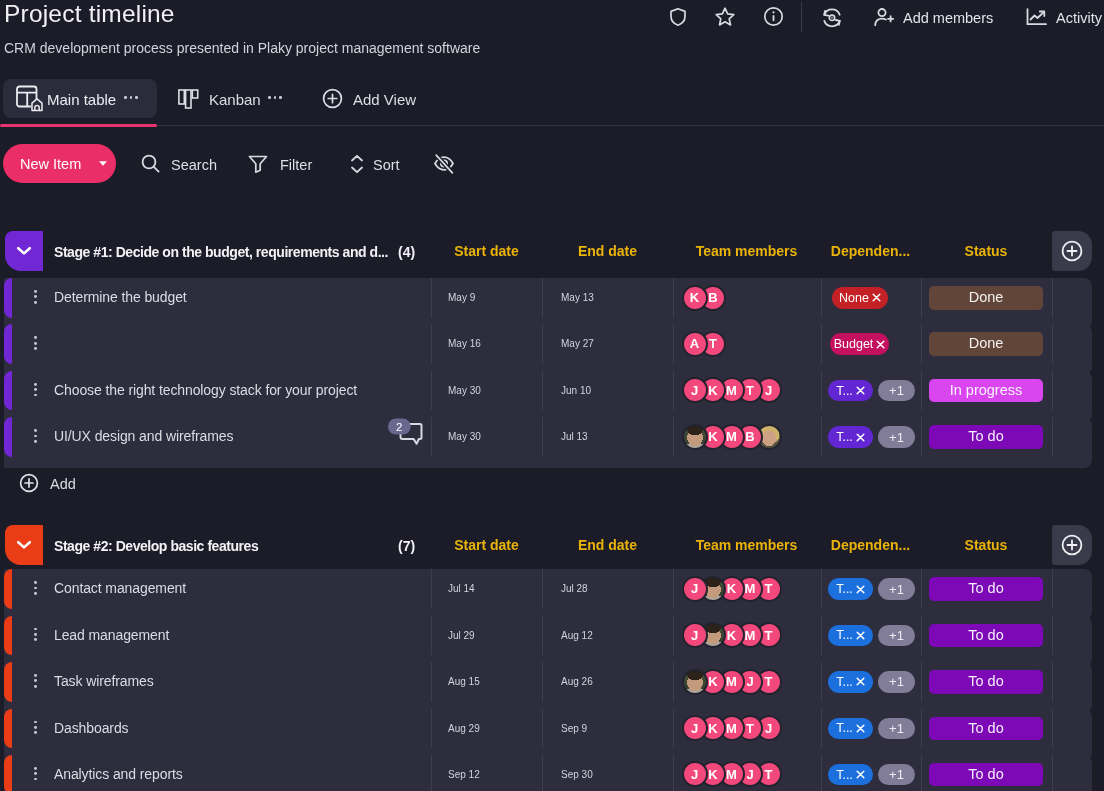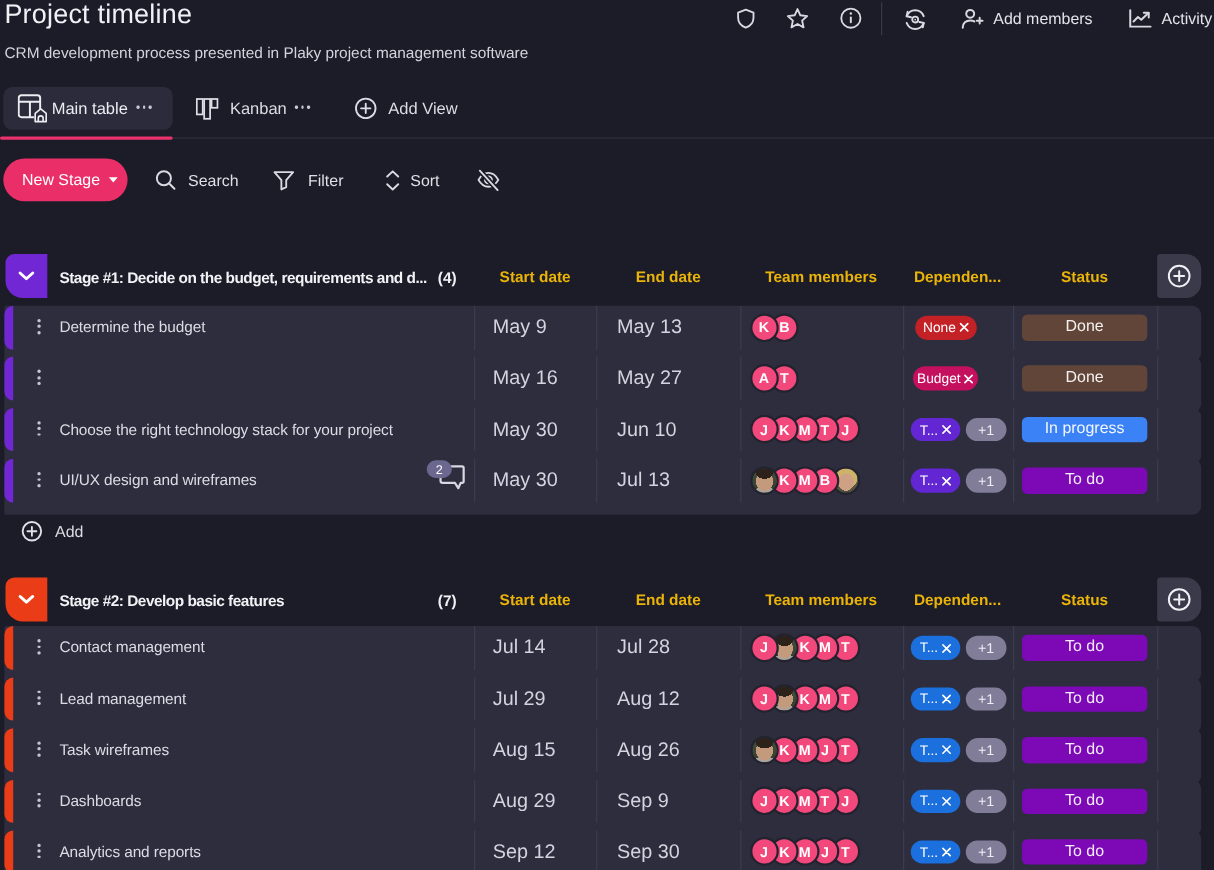--- a/index.html
+++ b/index.html
@@ -18,21 +18,21 @@
 .newitem span{position:absolute;left:17px;top:12px;font-size:14.5px;color:#fff;}
 .tooltxt{font-size:14.5px;color:#dfdfe8;top:157px;}
 .gbtn{width:38px;height:40px;border-radius:8px 0 0 16px;}
 .gtitle{font-size:14px;font-weight:700;letter-spacing:-0.45px;color:#f2f2f6;white-space:nowrap;}
 .collab{font-size:14px;font-weight:700;color:#eab308;text-align:center;width:100px;}
 .plusbox{width:40px;height:40px;background:#3a3a4b;border-radius:3px 14px 14px 3px;}
 .row{left:4px;width:1088px;height:51px;background:#2d2d3e;border-radius:2px 8px 8px 2px;}
 .accent{position:absolute;left:0;top:0;width:7.5px;height:39.5px;border-radius:8px 0 0 8px;}
 .rowname{position:absolute;left:50px;top:0;height:39.5px;line-height:39.5px;font-size:14px;letter-spacing:-0.1px;color:#dcdce4;white-space:nowrap;}
 .vsep{position:absolute;top:0;width:1px;height:39.5px;background:#3e3e52;}
-.dcell{position:absolute;top:0;height:39.5px;line-height:39.5px;font-size:18px;color:#d4d4de;white-space:nowrap;}
+.dcell{position:absolute;top:0;height:39.5px;line-height:39.5px;font-size:10px;color:#d4d4de;white-space:nowrap;}
 .dotmenu{position:absolute;left:30px;top:12px;width:4px;height:16px;}
 .dotmenu i{display:block;width:2.8px;height:2.8px;border-radius:50%;background:#c6c6d2;margin:0 0 2.6px 0;}
 .avs{position:absolute;top:6.5px;display:flex;}
 .av{width:26px;height:26px;border-radius:50%;border:2.5px solid #23232f;background:#f2487b;color:#fff;font-size:13px;font-weight:700;display:flex;align-items:center;justify-content:center;flex:0 0 26px;}
 .av+.av{margin-left:-7.5px;}
 .av:nth-child(1){z-index:9;}.av:nth-child(2){z-index:8;}.av:nth-child(3){z-index:7;}.av:nth-child(4){z-index:6;}.av:nth-child(5){z-index:5;}
 .av{position:relative;}
 .pill{position:absolute;top:9px;height:21.5px;border-radius:11px;color:#fff;font-size:12.5px;display:flex;align-items:center;justify-content:center;gap:3px;}
 .p1{position:absolute;top:9px;height:21.5px;border-radius:11px;background:#817c98;color:#eeedf6;font-size:13px;display:flex;align-items:center;justify-content:center;}
 .status{position:absolute;left:925px;top:8px;width:114px;height:23.5px;border-radius:5px;text-align:center;line-height:23.5px;font-size:14.5px;color:rgba(255,255,255,0.93);}
@@ -116,21 +116,21 @@
 <div class="abs" style="left:322px;top:88px;">
     <svg class="ic" width="21" height="21" viewBox="0 0 21 21" style="">
       <circle cx="10.5" cy="10.5" r="8.9" fill="none" stroke="#dcdce6" stroke-width="1.7"></circle>
       <path d="M10.5 6.228 V14.772 M6.228 10.5 H14.772" stroke="#dcdce6" stroke-width="1.7" stroke-linecap="round"></path>
     </svg>
   </div>
 <div class="abs tabtxt" style="left:353px;color:#dddde6;">Add View</div>
 <div class="abs hairline"></div>
 <div class="abs pinkline"></div>
 <div class="abs newitem">
-    <span>New Stage</span>
+    <span>New Item</span>
     <div class="abs" style="left:95px;top:16px;">
       <svg class="ic" width="10" height="7" viewBox="0 0 10 7" style="">
         <path d="M1 1.2 L5 5.8 L9 1.2 Z" fill="#fff"></path>
       </svg>
     </div>
   </div>
 <div class="abs" style="left:140px;top:153px;">
     <svg class="ic" width="21" height="21" viewBox="0 0 21 21" style="">
       <circle cx="9" cy="9" r="6.4" fill="none" stroke="#d9d9e2" stroke-width="1.8"></circle>
       <path d="M13.8 13.8 L18.6 18.6" stroke="#d9d9e2" stroke-width="1.8" stroke-linecap="round"></path>
@@ -255,21 +255,21 @@
       <div class="av">M</div>
       <div class="av">T</div>
       <div class="av">J</div>
     </div>
     <div class="pill" style="left:824px;width:45px;background:#6227d3;">T...<span style="display:flex;">
         <svg width="9" height="9" viewBox="0 0 9 9">
           <path d="M1.2 1.2 L7.8 7.8 M7.8 1.2 L1.2 7.8" stroke="#fff" stroke-width="1.5" stroke-linecap="round"></path>
         </svg>
       </span></div>
     <div class="p1" style="left:874px;width:37px;">+1</div>
-    <div class="status" style="background:#3b82f6;">In progress</div>
+    <div class="status" style="background:#d946ef;">In progress</div>
   </div>
 <div class="abs row" style="top:417.3px;">
     <div class="accent" style="background:#7127d4;"></div>
     <div class="dotmenu">
       <i></i>
       <i></i>
       <i></i>
     </div>
     <div class="rowname">UI/UX design and wireframes</div>
     <div style="position:absolute;left:383px;top:1px;">

